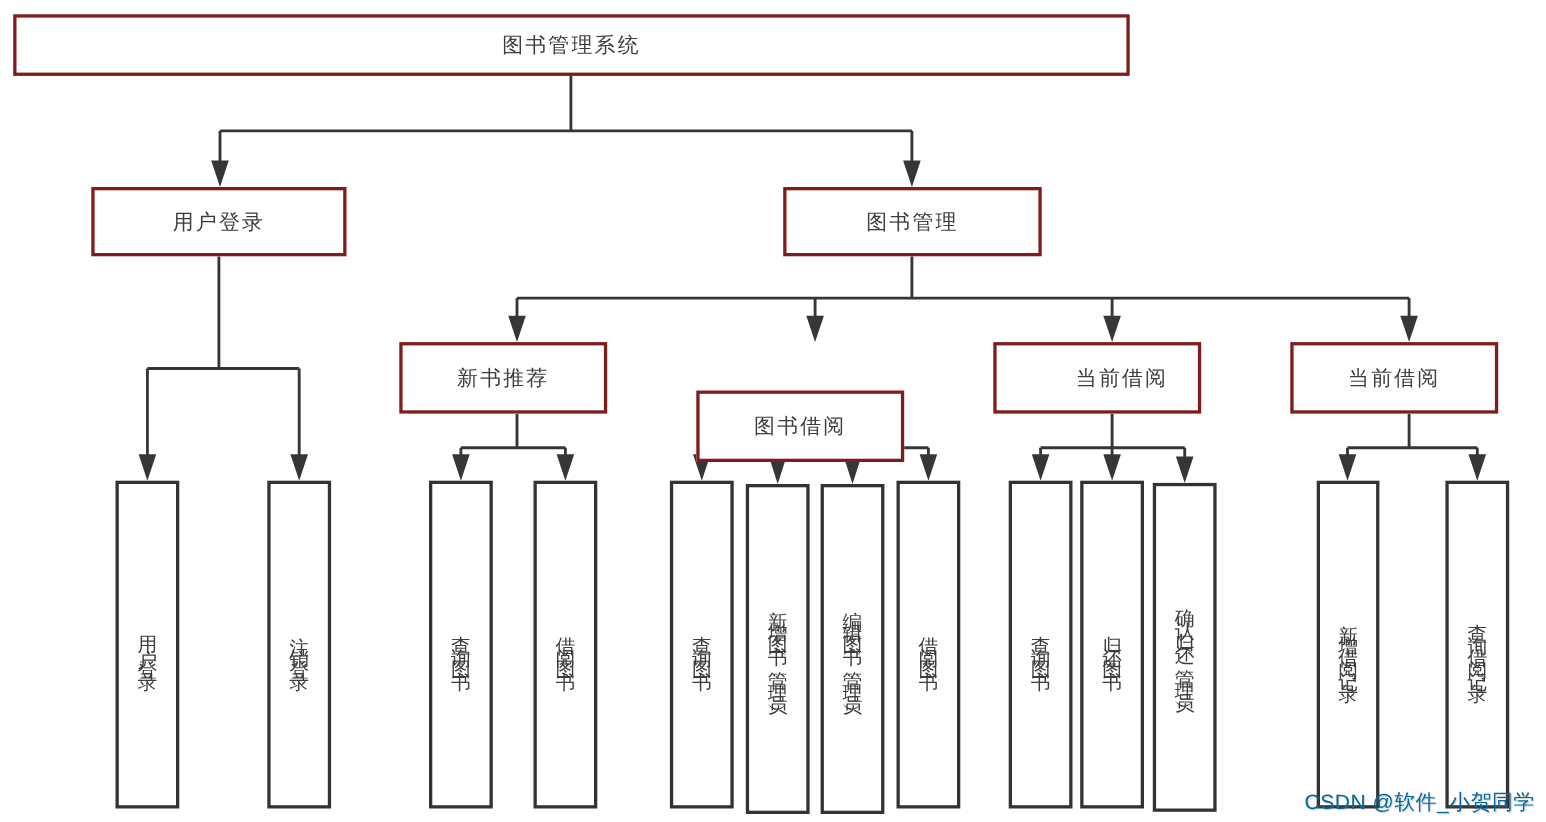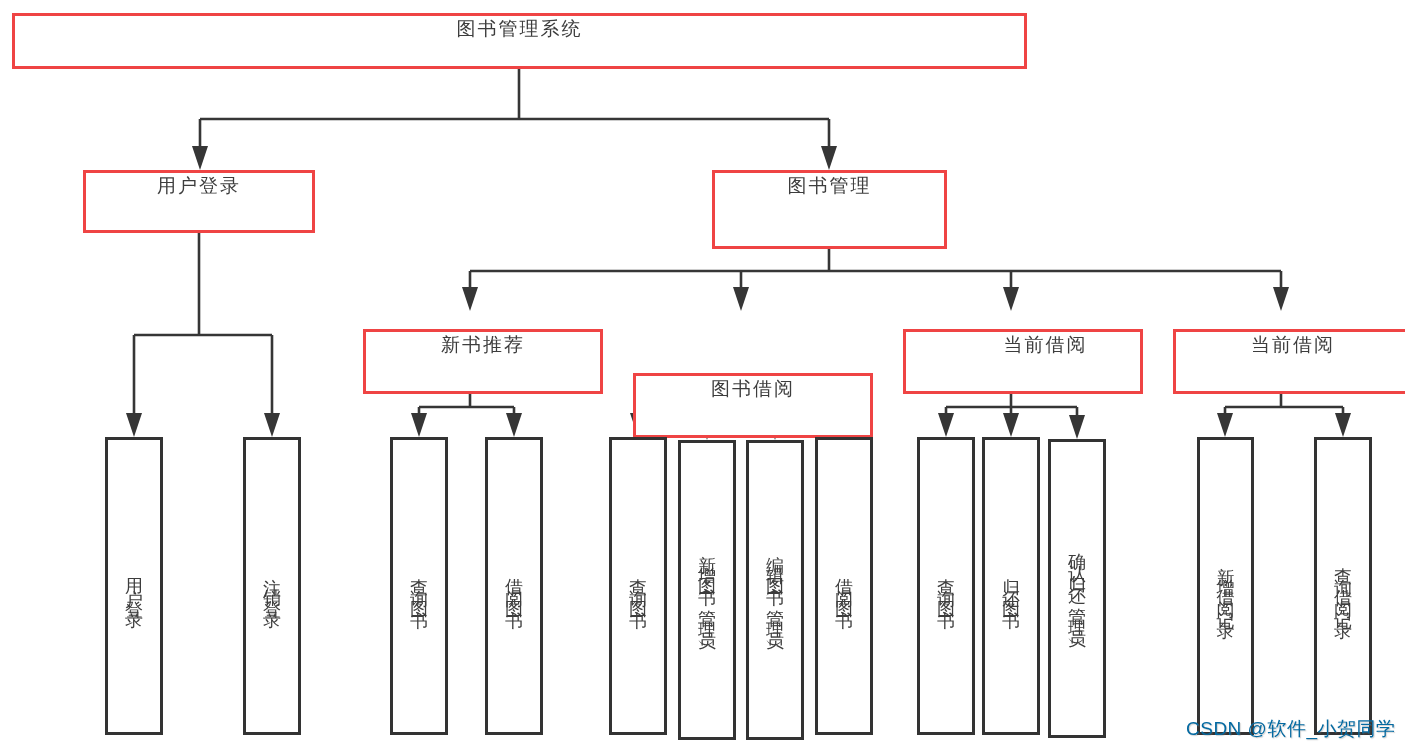--- a/index.html
+++ b/index.html
@@ -25,24 +25,24 @@
   #connectors line {
     stroke: #363636;
     stroke-width: 2.6;
   }
   #connectors polygon {
     fill: #363636;
   }
   .hbox {
     position: absolute;
     box-sizing: border-box;
-    border: 3px solid #ef4444;
+    border: 3px solid #7f1d1d;
     background: #ffffff;
     display: flex;
-    align-items: flex-start;
+    align-items: center;
     justify-content: center;
   }
   .hbox span {
     font-size: 19px;
     letter-spacing: 2px;
     color: #3d3d3d;
     white-space: nowrap;
   }
   .vbox {
     position: absolute;
@@ -59,22 +59,22 @@
   .vbox span.vtext {
     writing-mode: vertical-rl;
     text-orientation: mixed;
     font-size: 18px;
     letter-spacing: 11px;
     color: #3d3d3d;
     line-height: 1;
   }
   .root  { left: 12px;   top: 13px;  width: 1015px; height: 56px; }
   .l2a   { left: 83px;   top: 170px; width: 232px;  height: 63px; }
-  .l2b   { left: 712px;  top: 170px; width: 235px;  height: 79px; font-family: Liberation Mono, monospace; }
-  .l3    { top: 329px; width: 240px; height: 65px; }
+  .l2b   { left: 712px;  top: 170px; width: 235px;  height: 63px; font-family: Liberation Mono, monospace; }
+  .l3    { top: 311px; width: 189px; height: 65px; }
   .g0    { left: 363px; }
   .g1    { left: 633px; margin-top: 44px; }
   .g2    { left: 903px; padding-left: 45px; }
   .g3    { left: 1173px; }
   .a1 { left: 105px; }
   .a2 { left: 243px; }
   .b1 { left: 390px; }
   .b2 { left: 485px; }
   .c1 { left: 609px; }
   .c2 { left: 678px; top: 440px; height: 300px; }

